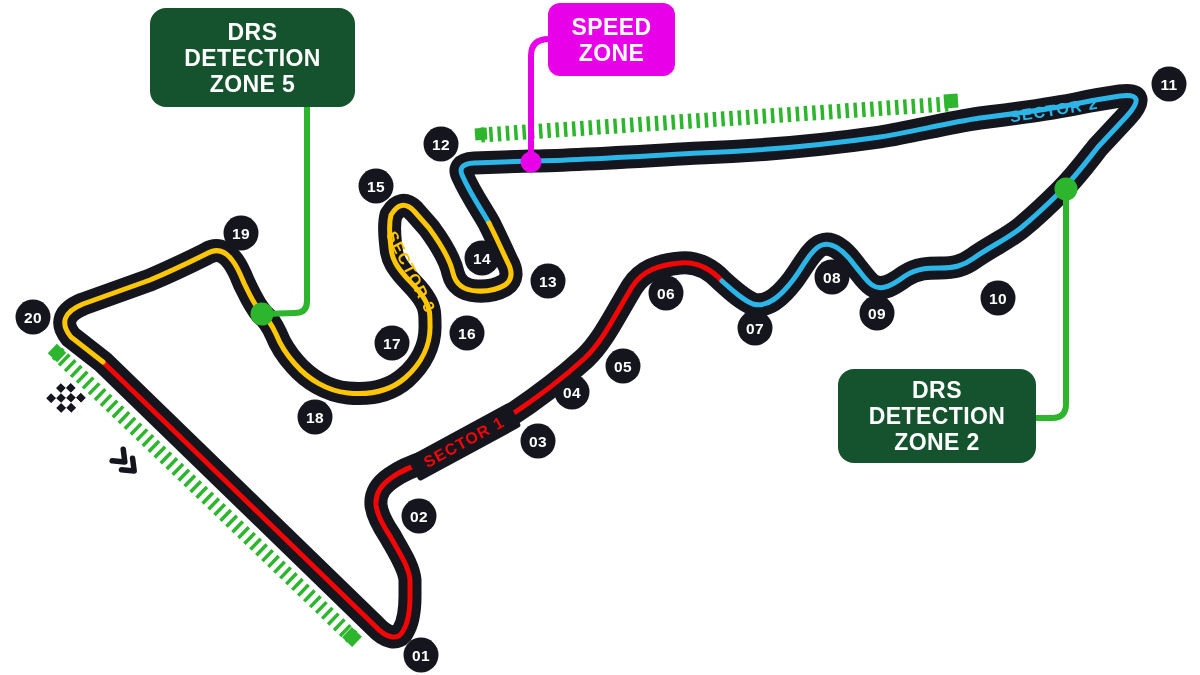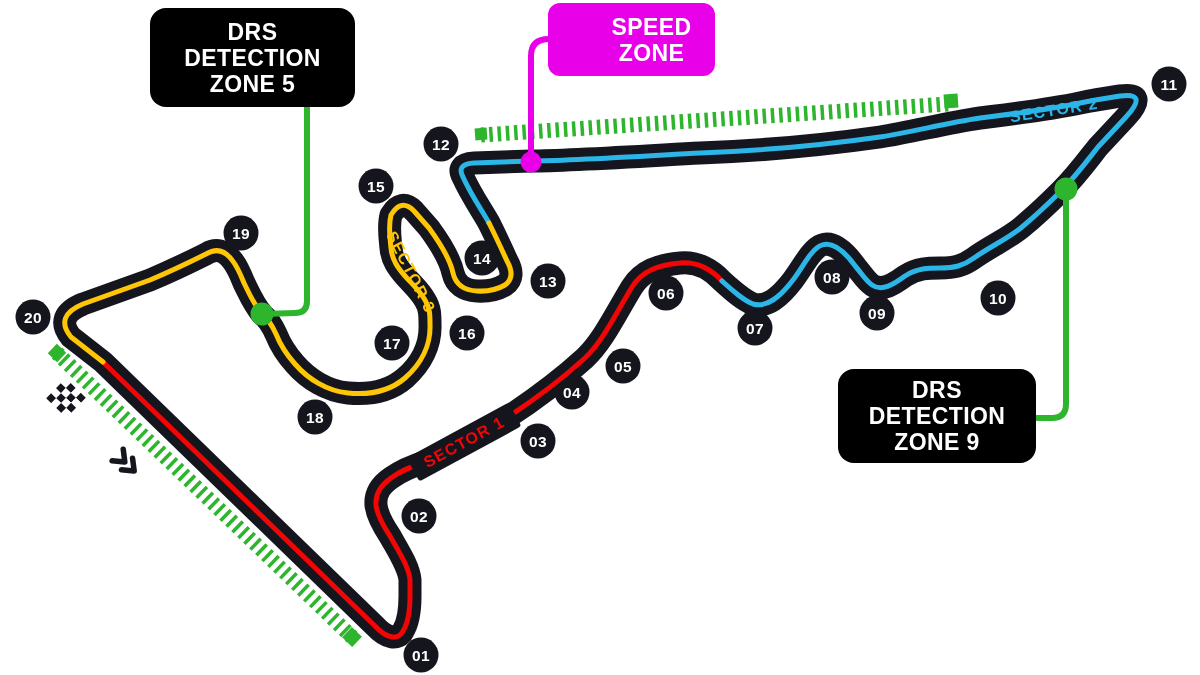--- a/index.html
+++ b/index.html
@@ -9,22 +9,22 @@
   .track-base{fill:none;stroke:#15151e;stroke-width:23;stroke-linecap:round;stroke-linejoin:round;}
   .sector-line{fill:none;stroke-width:5;stroke-linecap:round;stroke-linejoin:round;}
   .connector{fill:none;stroke-width:6;stroke-linecap:round;stroke-linejoin:round;}
   .hatch{fill:none;stroke:#2db62d;stroke-width:15;stroke-dasharray:3.5 4.8;}
   .turn-circle{fill:#15151e;}
   .turn-num{fill:#ffffff;font:700 15.5px "Liberation Sans",sans-serif;letter-spacing:.3px;}
   .sector-label{font:700 16px "Liberation Sans",sans-serif;letter-spacing:1.2px;text-anchor:middle;}
   .callout{position:absolute;display:flex;flex-direction:column;justify-content:center;align-items:center;
            color:#ffffff;font-weight:700;text-align:center;letter-spacing:.4px;}
   .callout .ln{line-height:26px;font-size:23px;}
-  .green-box{background:#000000;border-radius:16px;}
-  .magenta-box{background:#e800e8;border-radius:12px;padding-left:40px;}
+  .green-box{background:#14532d;border-radius:16px;}
+  .magenta-box{background:#e800e8;border-radius:12px;}
   #drs2-box{left:150px;top:8px;width:205px;height:99px;}
   #speed-box{left:548px;top:3px;width:127px;height:73px;}
   #drs1-box{left:838px;top:369px;width:198px;height:94px;}
 </style>
 </head>
 <body>
 
 <div class="stage">
   <svg width="1200" height="675" viewBox="0 0 1200 675">
 
@@ -216,15 +216,15 @@
     <div class="ln">DETECTION</div>
     <div class="ln">ZONE 5</div>
   </div>
   <div id="speed-box" class="callout magenta-box">
     <div class="ln">SPEED</div>
     <div class="ln">ZONE</div>
   </div>
   <div id="drs1-box" class="callout green-box">
     <div class="ln">DRS</div>
     <div class="ln">DETECTION</div>
-    <div class="ln">ZONE 9</div>
+    <div class="ln">ZONE 2</div>
   </div>
 </div>
 
 </body></html>

